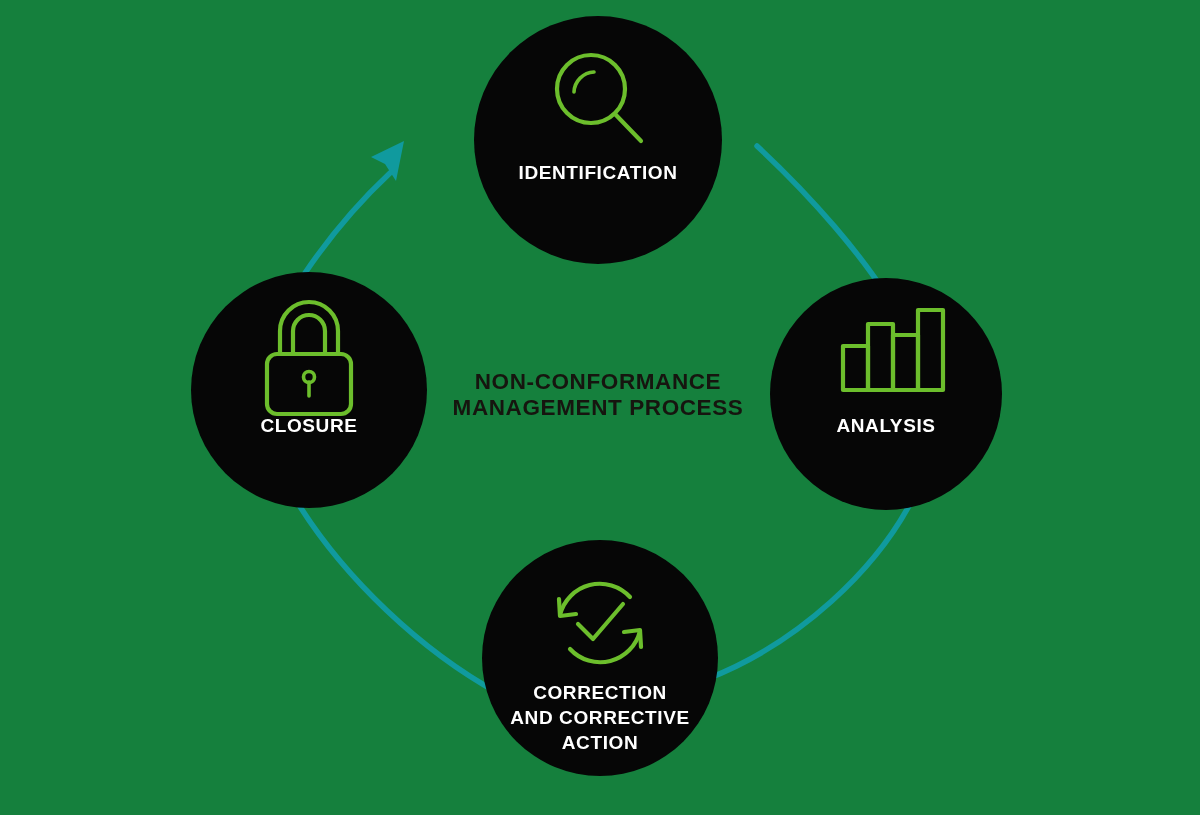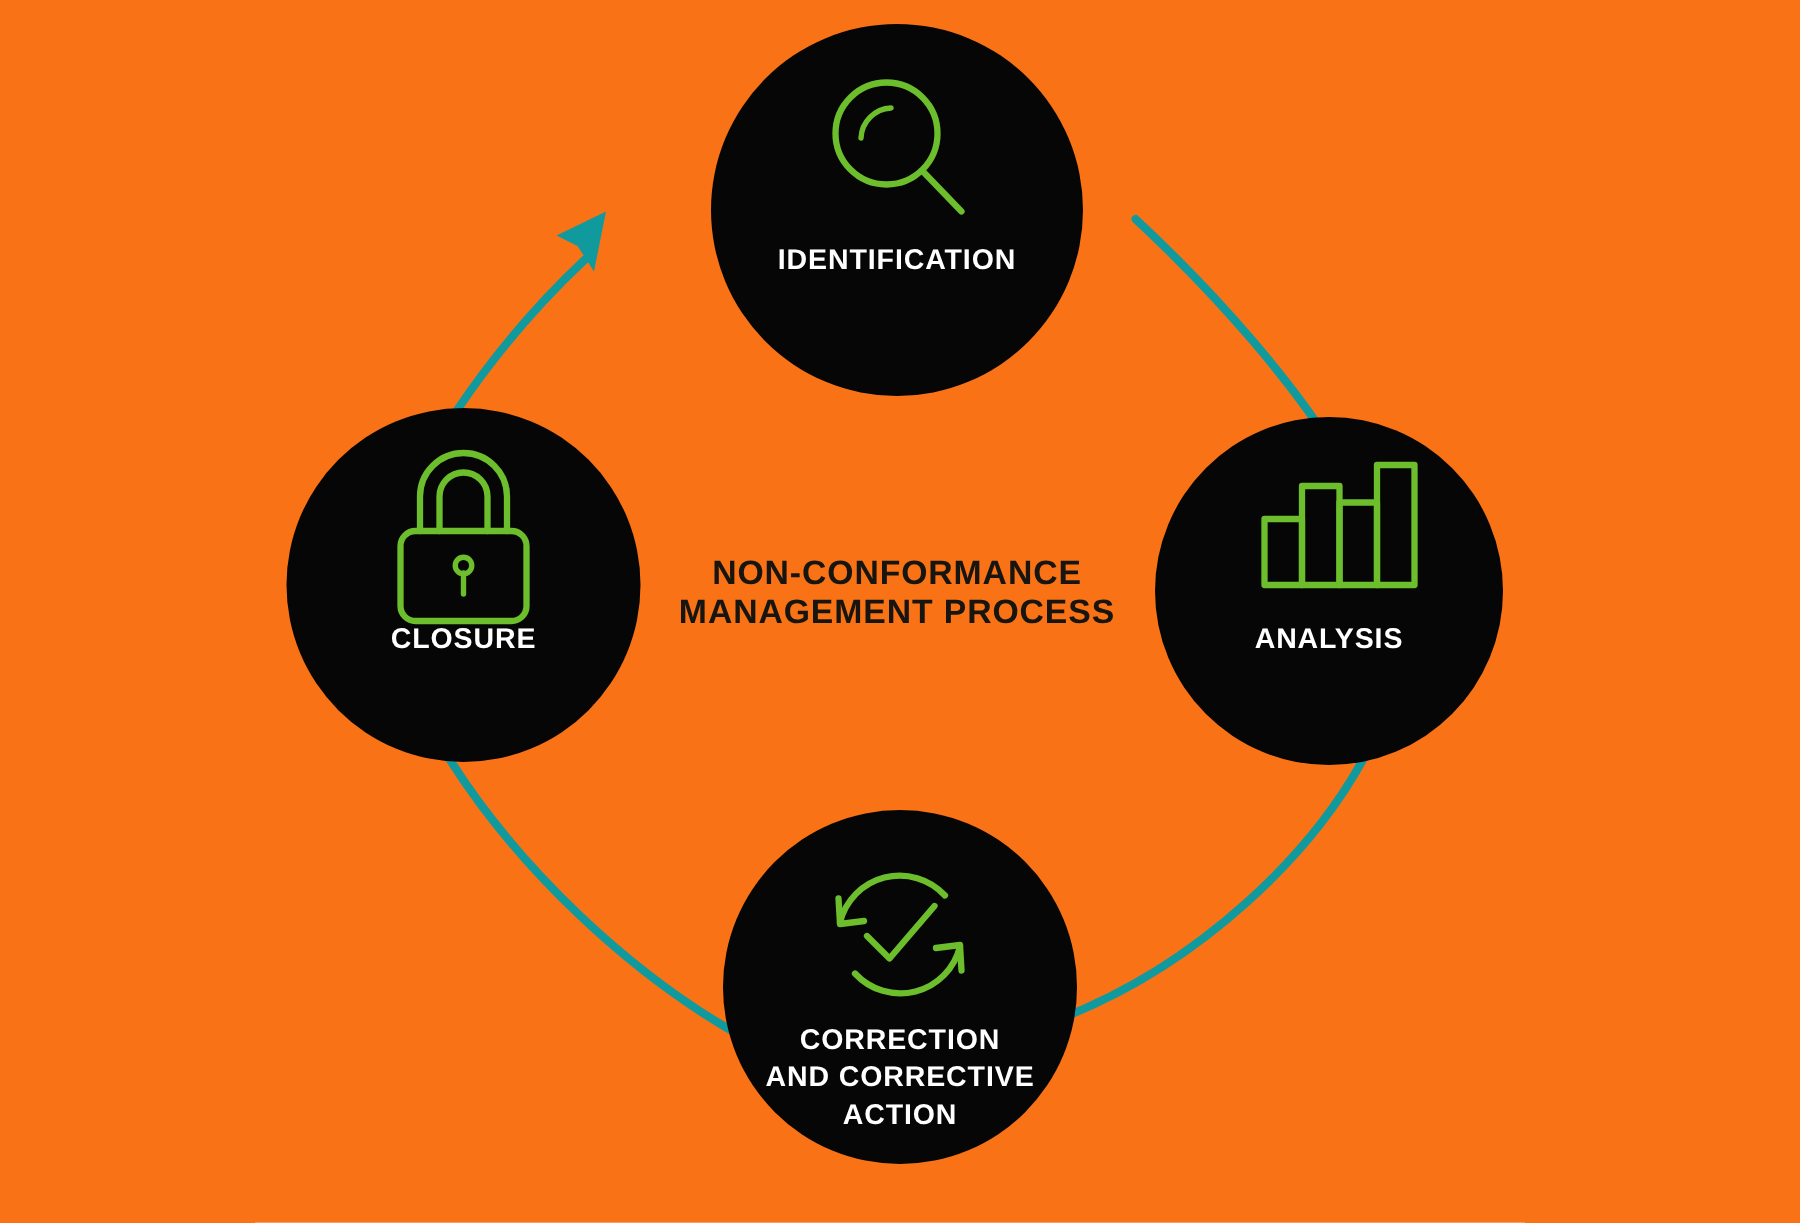--- a/index.html
+++ b/index.html
@@ -11,21 +11,21 @@
     width: 1200px;
     height: 815px;
     overflow: hidden;
     background: #edeae1;
     font-family: "Liberation Sans", sans-serif;
   }
   #diagram-root {
     position: relative;
     width: 1200px;
     height: 815px;
-    background: #f97316;
+    background: #15803d;
   }
   #cycle-svg {
     position: absolute;
     left: 0;
     top: 0;
     width: 1200px;
     height: 815px;
     display: block;
   }
   .node-label {

